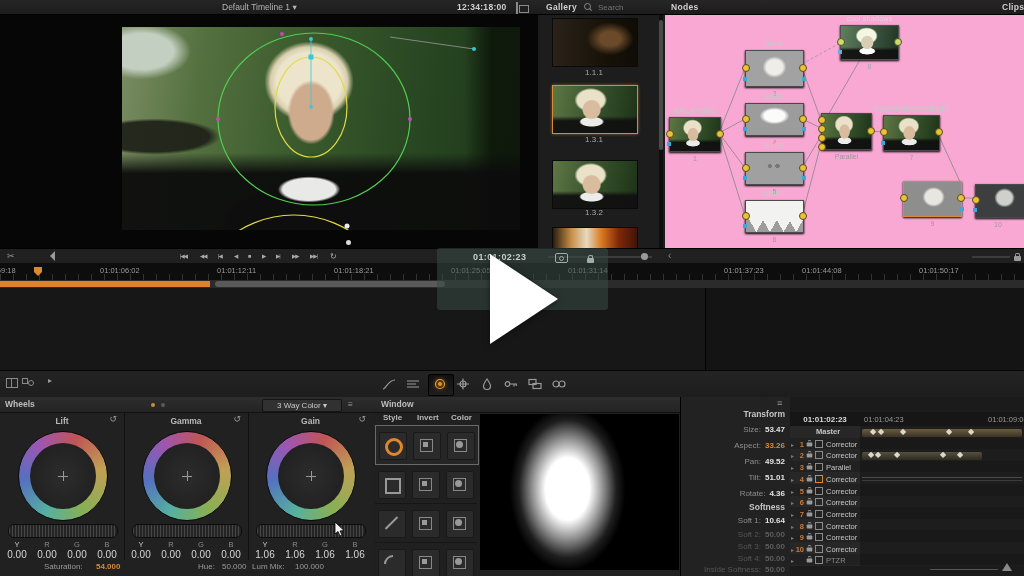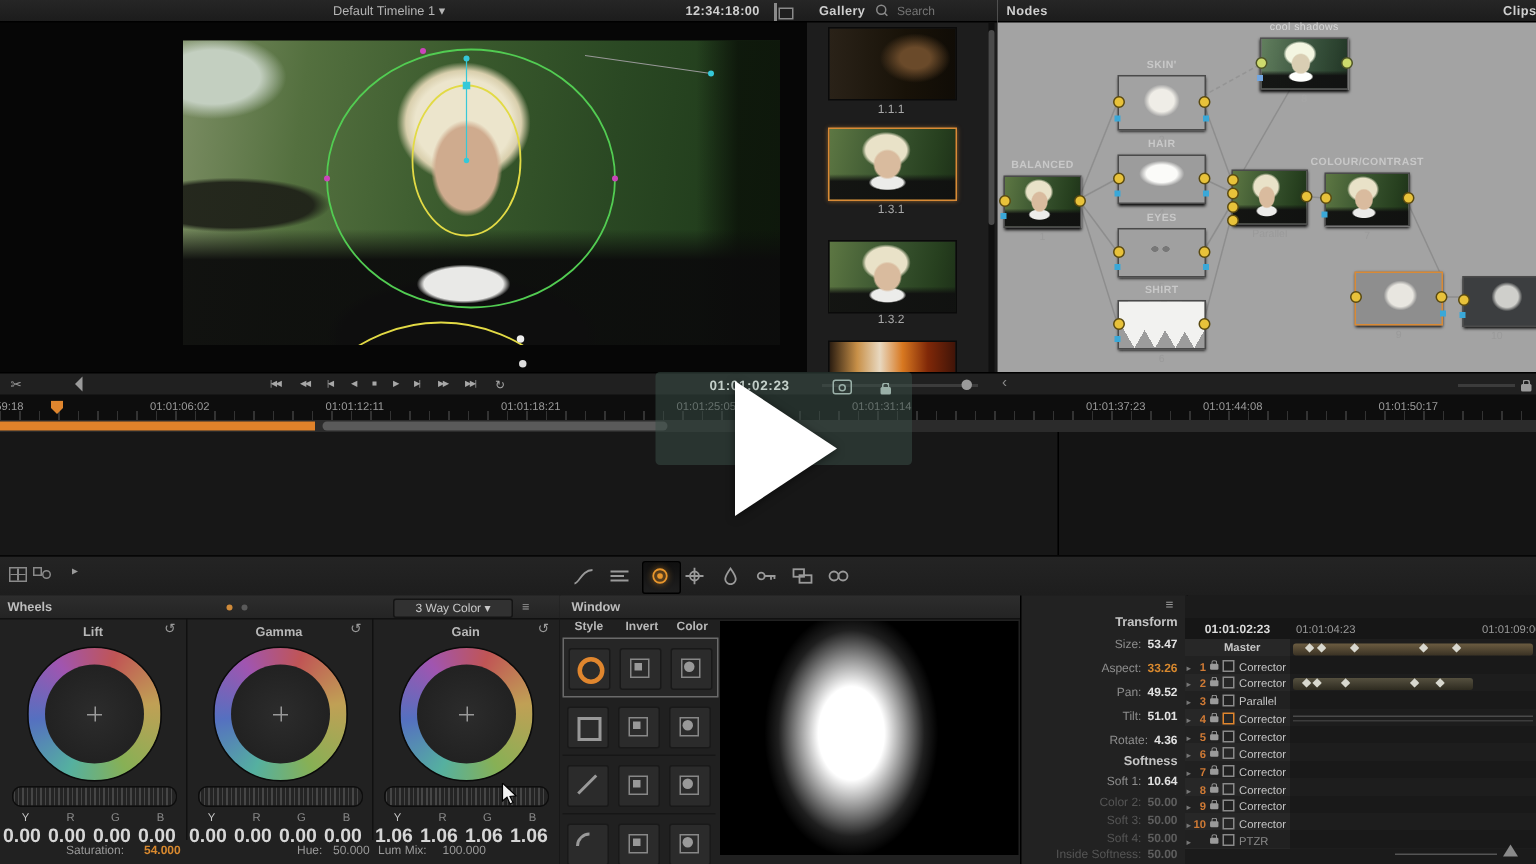--- a/index.html
+++ b/index.html
@@ -23,21 +23,21 @@
     linear-gradient(97deg,#7b8d63 0%,#54703f 20%,#3a5a2d 45%,#2a4823 70%,#1c3618 100%);}
   #gallery{left:538px;top:0;width:127px;height:248px;background:#1d1d1d;border-right:1px solid #000;}
   .gal-thumb{left:14px;width:84px;height:47px;border:1px solid #0a0a0a;}
   .gal-label{left:0;width:112px;text-align:center;font-size:8px;color:#a8a8a8;}
   .sel-border{border:1px solid #d98a35 !important;box-shadow:0 0 3px rgba(217,138,53,.6);}
   #gsearch{background:transparent;border:none;outline:none;font-size:8px;color:#888;width:52px;font-family:"Liberation Sans",sans-serif;}
   .magicon{position:absolute;width:5px;height:5px;border:1px solid #8a8a8a;border-radius:50%;}
   .magicon::after{content:"";position:absolute;left:4px;top:5px;width:3px;height:1px;background:#8a8a8a;transform:rotate(45deg);}
   .vscroll{width:4px;background:#0f0f0f;}
   .vthumb{width:4px;background:#4a4a4a;border-radius:2px;}
-  #nodespanel{left:665px;top:0;width:359px;height:248px;background:#a3a3a3;overflow:hidden;}
+  #nodespanel{left:665px;top:0;width:359px;height:248px;background:#f9a8d4;overflow:hidden;}
   .node{position:absolute;border:1px solid #4a4a4a;box-shadow:0 1px 2px #000;}
   .nlabel{position:absolute;top:-11px;left:-20px;right:-20px;text-align:center;font-size:7px;font-weight:bold;color:#c8c8c8;letter-spacing:.3px;white-space:nowrap;}
   .ncap{position:absolute;bottom:-11px;left:0;right:0;text-align:center;font-size:7px;color:#9a9a9a;}
   .io{position:absolute;width:6px;height:6px;border-radius:50%;background:#e8c23a;border:1px solid #5a4a10;}
   .sq{position:absolute;width:4px;height:4px;background:#3aa8d8;}
   .thumb-person{background:
      radial-gradient(ellipse 16% 30% at 46% 50%, #d9bb9e 0 62%, rgba(217,187,158,0) 72%),
      radial-gradient(ellipse 27% 36% at 45% 30%, #e9e2c8 0 60%, rgba(233,226,200,0) 72%),
      radial-gradient(ellipse 24% 18% at 46% 76%, #ececea 0 52%, rgba(236,236,234,0) 62%),
      linear-gradient(180deg, rgba(0,0,0,0) 0 64%, rgba(16,16,16,.95) 74% 100%),
@@ -89,21 +89,21 @@
      background:conic-gradient(from 20deg,#c05555,#c0a055 60deg,#87b055 130deg,#55b0a0 185deg,#5570c0 245deg,#a055b0 305deg,#c05555 360deg);}
   .wheel-in{position:absolute;left:11px;top:11px;width:66px;height:66px;border-radius:50%;background:radial-gradient(#2c2c2c,#1d1d1d);}
   .wcross-h{position:absolute;left:39px;top:43.5px;width:10px;height:1px;background:#999;}
   .wcross-v{position:absolute;left:43.5px;top:39px;width:1px;height:10px;background:#999;}
   .wslider{position:absolute;left:8px;top:112px;width:108px;height:12px;border:1px solid #0d0d0d;border-radius:6px;
      background:repeating-linear-gradient(90deg,#464646 0 1px,#242424 1px 3px);}
   .chrow{position:absolute;top:128px;left:2px;width:120px;display:flex;}
   .chrow span{flex:1;text-align:center;font-size:7.5px;color:#8a8a8a;}
   .chrow span.y{color:#c8c8c8;}
   .valrow{position:absolute;top:137px;left:2px;width:120px;display:flex;}
-  .valrow span{flex:1;font-size:13px;font-weight:bold;color:#d6d6d6;}
+  .valrow span{flex:1;text-align:center;font-size:10px;font-weight:normal;color:#d6d6d6;}
   .satrow{position:absolute;top:165px;font-size:8px;color:#9a9a9a;white-space:nowrap;}
   .orange{color:#d9892e !important;}
   #windowp{left:373px;top:397px;width:307px;height:179px;background:#202020;}
   .wcolhead{position:absolute;top:16px;font-size:8px;font-weight:bold;color:#b8b8b8;}
   .stylerow{position:absolute;left:2px;width:102px;height:38px;border-bottom:1px solid #161616;}
   .stylerow.sel{border:1px solid #6a6a6a;background:#262626;}
   .wbtn{position:absolute;top:6px;width:26px;height:26px;background:#2b2b2b;border:1px solid #191919;border-radius:2px;}
   .ring{position:absolute;left:5px;top:5px;width:12px;height:12px;border:3px solid #999;border-radius:50%;}
   .ring.or{border-color:#e0862e;}
   .sqico{position:absolute;left:6px;top:6px;width:12px;height:12px;border:2px solid #999;}
@@ -533,21 +533,21 @@
   <div class="ap" id="transformp">
     <span class="ap" style="left:96px;top:1px;color:#9a9a9a">≡</span>
     <span class="thead" style="top:12px">Transform</span>
     <div class="trow" style="top:28px"><span>Size:</span><b>53.47</b></div>
     <div class="trow" style="top:44px"><span>Aspect:</span><b class="orange">33.26</b></div>
     <div class="trow" style="top:60px"><span>Pan:</span><b>49.52</b></div>
     <div class="trow" style="top:76px"><span>Tilt:</span><b>51.01</b></div>
     <div class="trow" style="top:92px"><span>Rotate:</span><b>4.36</b></div>
     <span class="thead" style="top:105px">Softness</span>
     <div class="trow" style="top:119px"><span>Soft 1:</span><b>10.64</b></div>
-    <div class="trow dimr" style="top:133px"><span>Color 2:</span><b>50.00</b></div>
+    <div class="trow dimr" style="top:133px"><span>Soft 2:</span><b>50.00</b></div>
     <div class="trow dimr" style="top:145px"><span>Soft 3:</span><b>50.00</b></div>
     <div class="trow dimr" style="top:157px"><span>Soft 4:</span><b>50.00</b></div>
     <div class="trow dimr" style="top:168px"><span>Inside Softness:</span><b>50.00</b></div>
   </div>
 
   <div class="ap" id="keyframes">
     <div id="kf-tcbar">
       <span class="ap" style="left:4px;top:3px;width:62px;text-align:center;font-size:8px;font-weight:bold;color:#dcdcdc">01:01:02:23</span>
       <span class="ap rtc" style="left:74px;top:3px">01:01:04:23</span>
       <span class="ap rtc" style="left:198px;top:3px">01:01:09:00</span>

